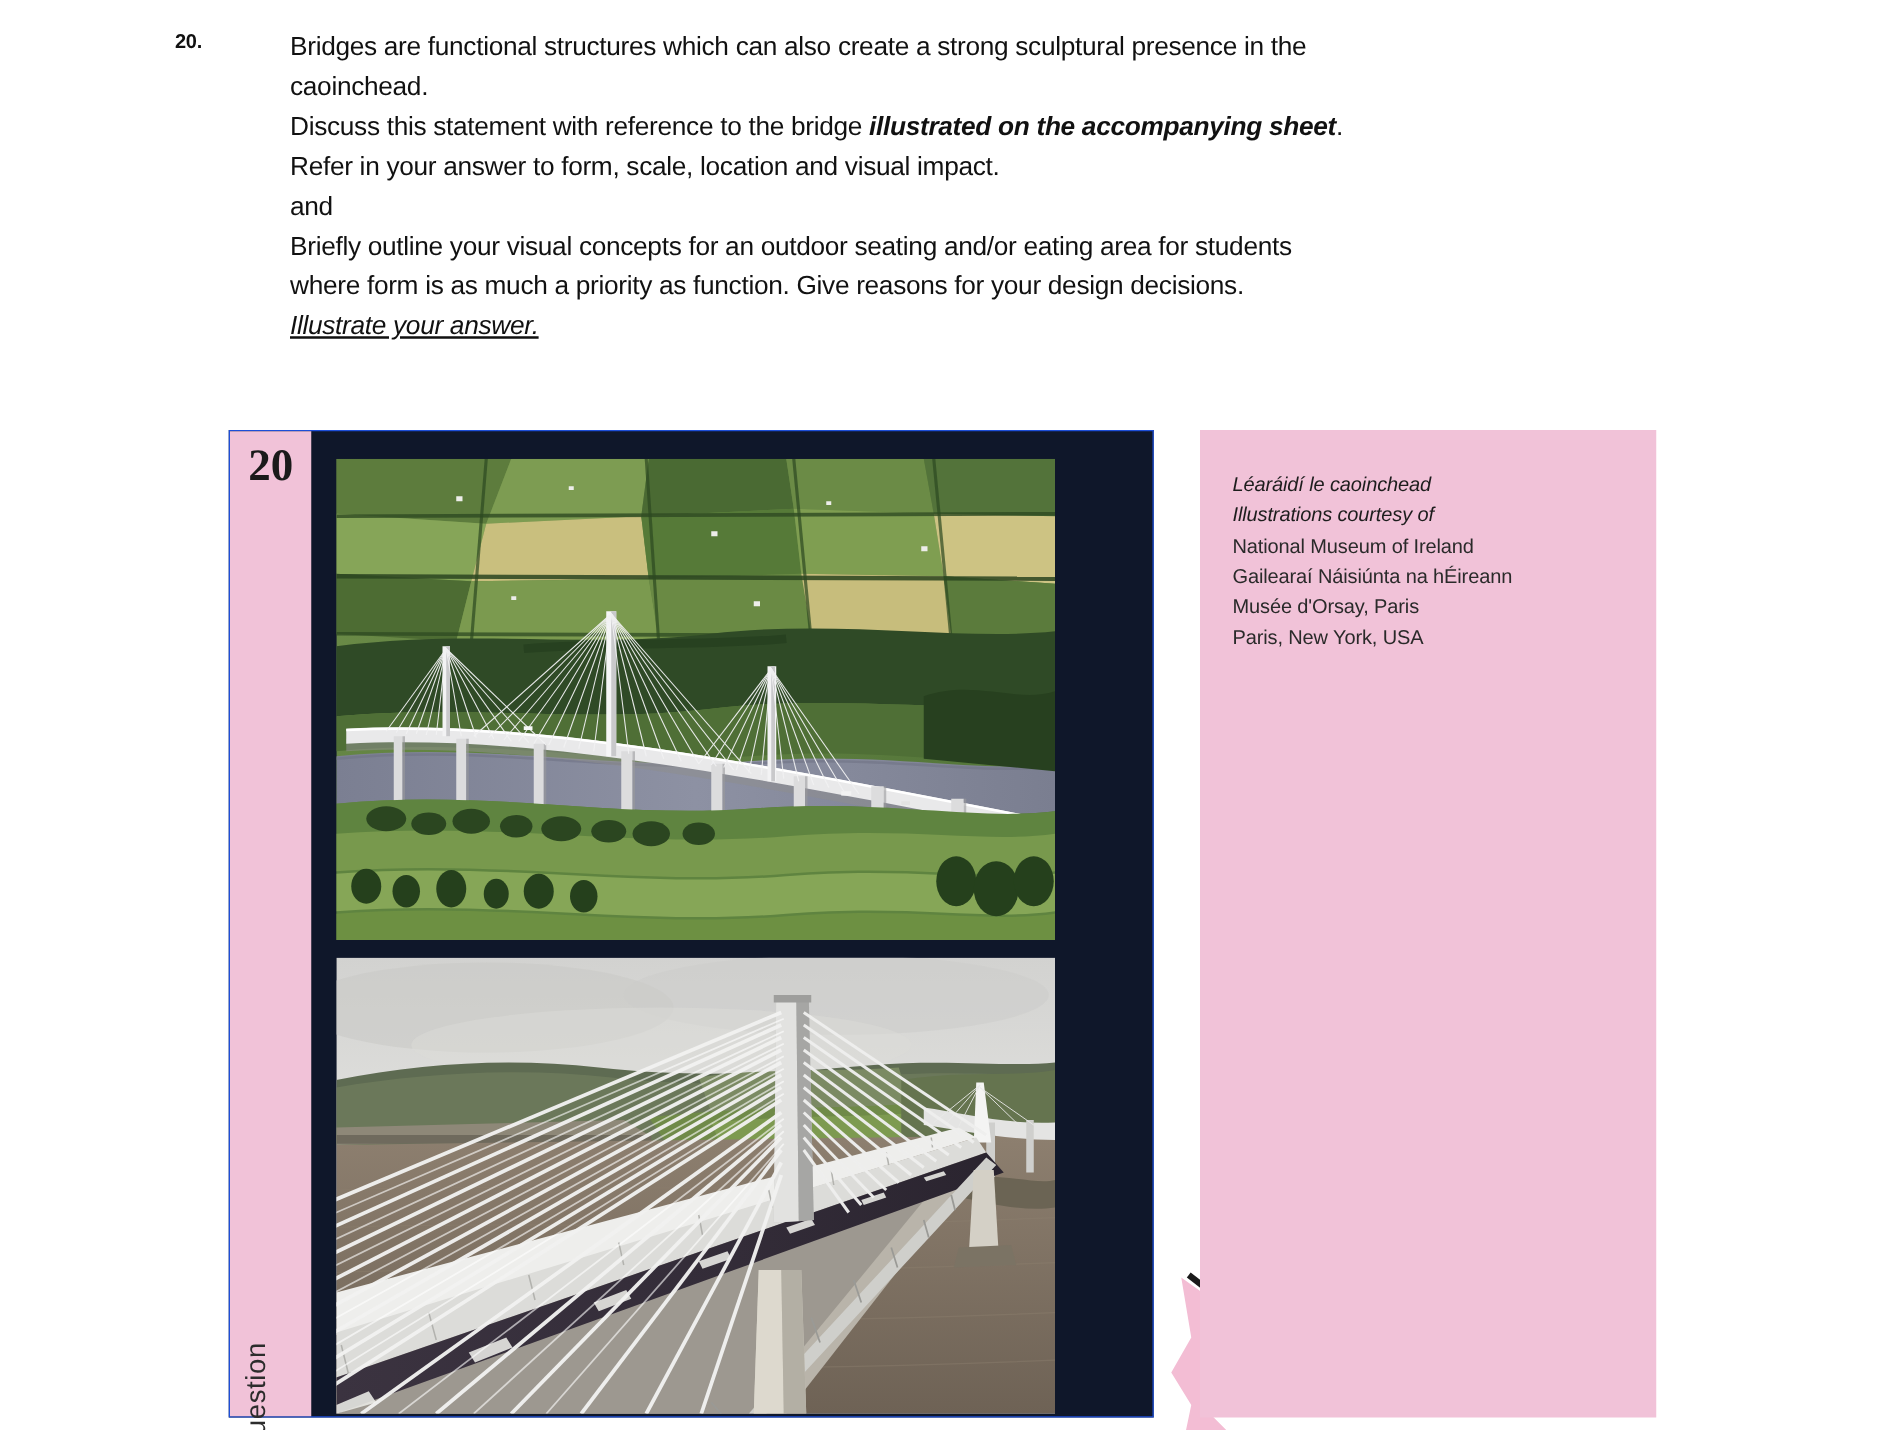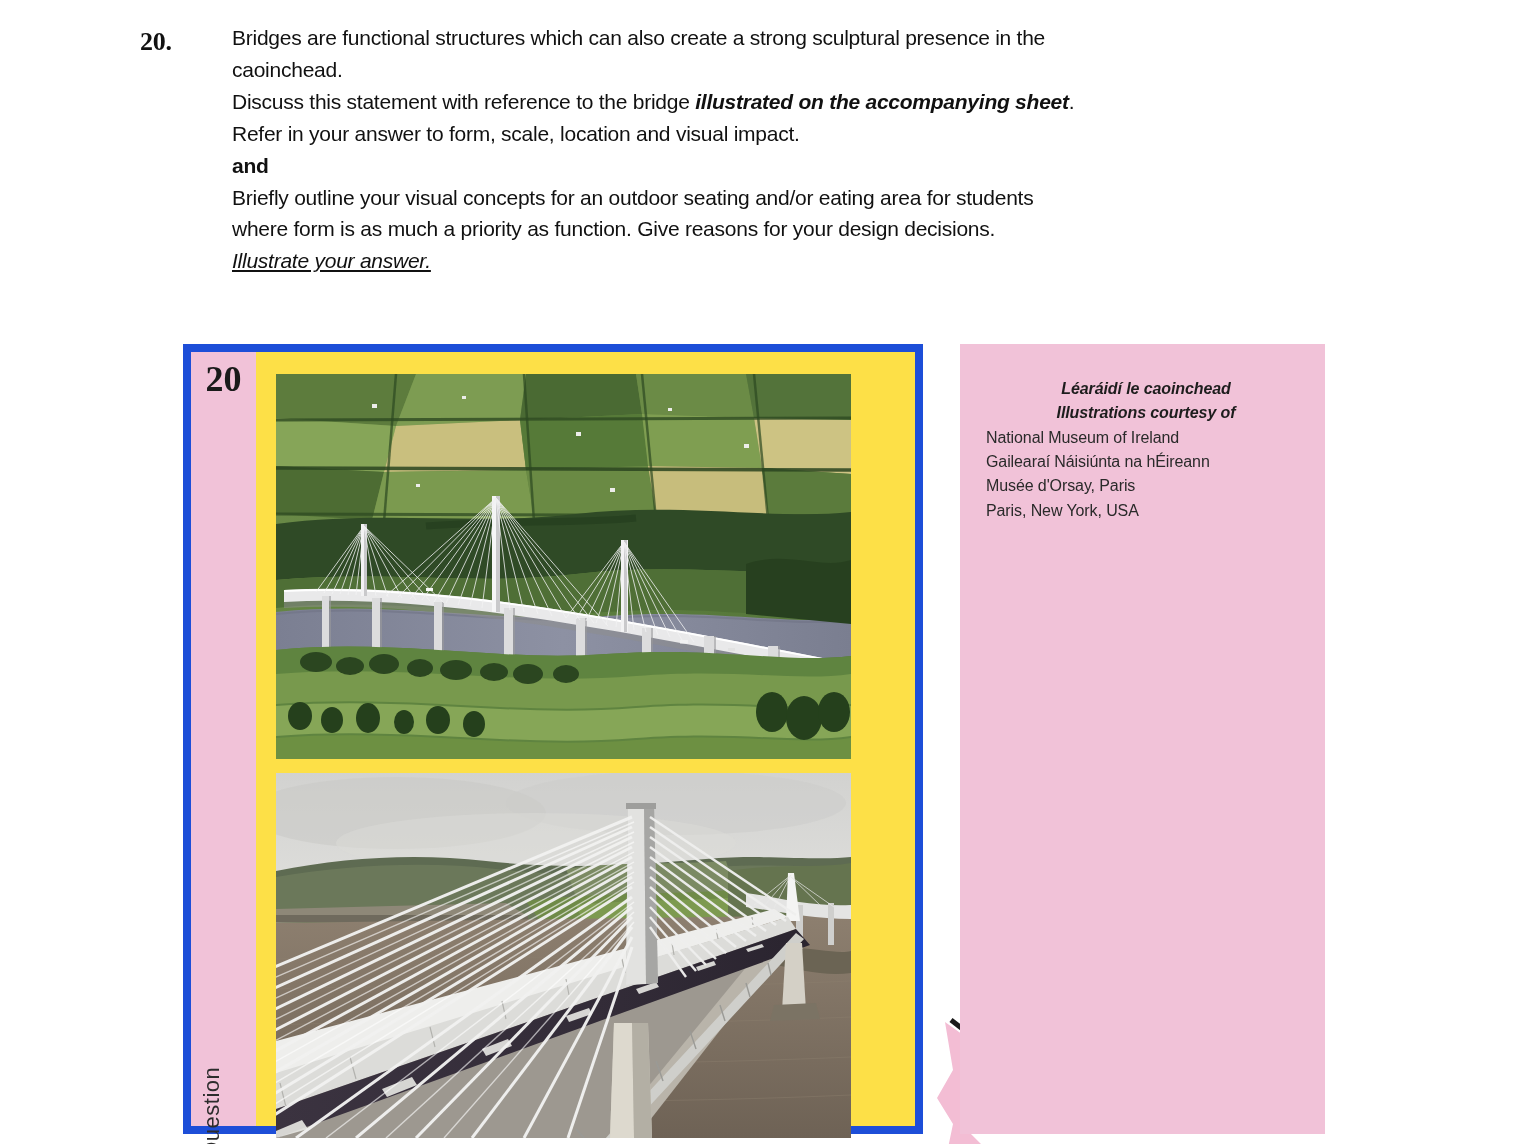--- a/index.html
+++ b/index.html
@@ -12,50 +12,49 @@
   }
 
   
   #question-block{
     position:absolute;
     left:140px; top:22px; width:1240px;
   }
   .q-row{display:flex;align-items:flex-start;}
   .q-number{
     width:92px;flex:0 0 92px;
-    font-size:26px;font-weight:bold;color:#111;
+    font-size:16px;font-weight:bold;color:#111;
     line-height:1.52;
     letter-spacing:-0.2px;
-    font-family:Liberation Serif, serif;
   }
   .q-body{flex:1;}
   .q-line{
     font-size:21px;
     color:#111;
     line-height:1.52;
     letter-spacing:-0.25px;
     white-space:pre-wrap;
   }
-  .q-line.bold{font-weight:bold;}
+  .q-line.bold{font-weight:normal;}
   .q-line.italic{font-style:italic;text-decoration:underline;}
   .bi{font-weight:bold;font-style:italic;}
 
   
   #figure-area{
     position:absolute;
     left:183px; top:344px;
     width:1145px; height:790px;
   }
 
   
   #exam-panel{
     position:absolute;left:0;top:0;
     width:740px;height:790px;
-    background:#fde047;
-    border:8px solid #1d4ed8;
+    background:#0f172a;
+    border:1px solid #1d4ed8;
     box-sizing:border-box;
   }
   
   #panel-spine{
     position:absolute;left:0;top:0;
     width:65px;height:100%;
     background:#f1c2d8;
   }
   #spine-number{
     position:absolute;
@@ -115,21 +114,21 @@
     left:26px;top:33px;
     width:320px;
   }
   .credit-line{
     font-size:16px;
     color:#2a2a2a;
     line-height:1.52;
     letter-spacing:-0.1px;
     white-space:nowrap;
   }
-  .credit-line.head{font-weight:bold;font-style:italic;color:#1d1d1d;text-align:center;}
+  .credit-line.head{font-weight:normal;font-style:italic;color:#1d1d1d;}
 </style>
 </head>
 <body>
 
 <div id="question-block">
 
   <div class="q-row">
     <div class="q-number">20.</div>
     <div class="q-body">
 

